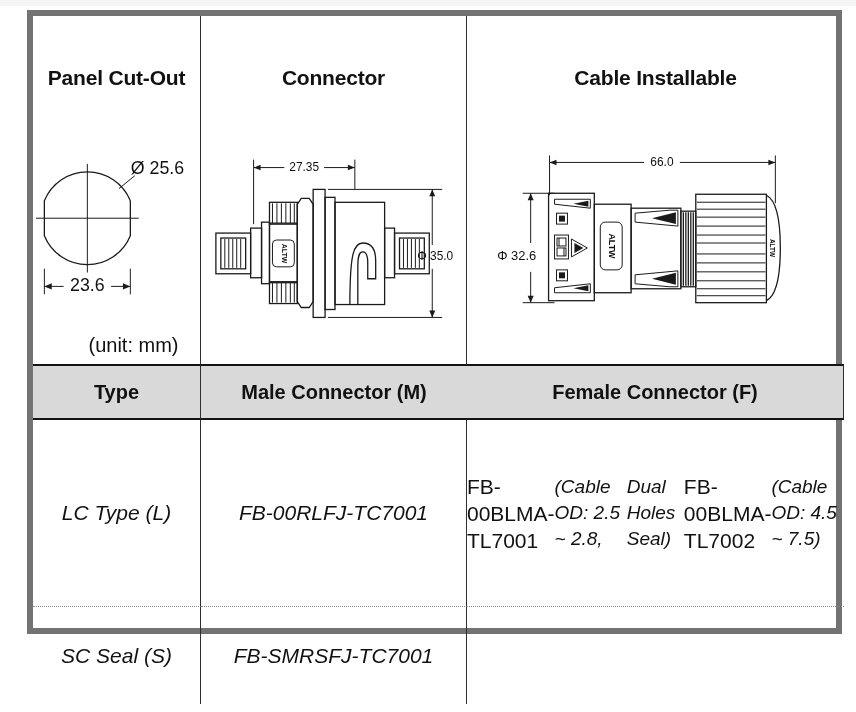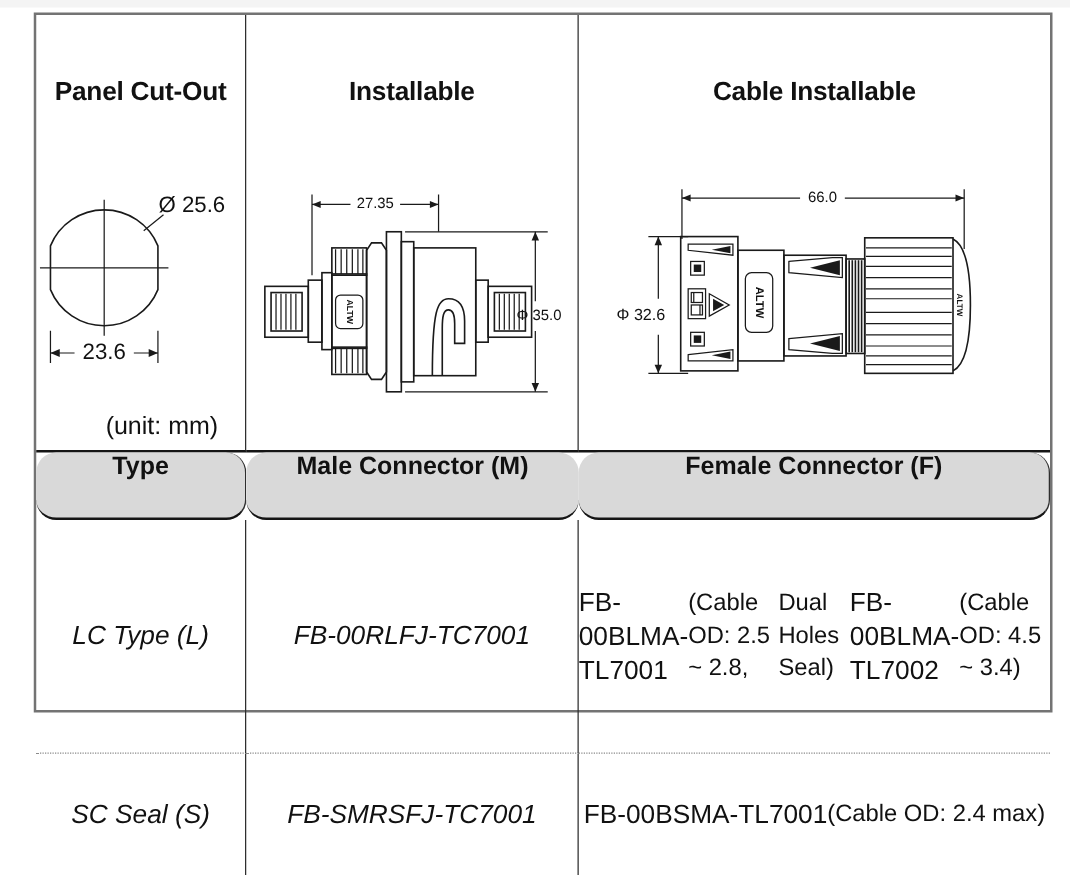--- a/index.html
+++ b/index.html
@@ -1,37 +1,37 @@
 <!DOCTYPE html>
 <html><head>
 <meta charset="utf-8">
 <style>
   html,body{margin:0;padding:0;background:#ffffff;}
   .stage{position:relative;width:856px;height:712px;background:#ffffff;overflow:hidden;
          font-family:"Liberation Sans",sans-serif;color:#111;}
   .top-strip{position:absolute;left:0;top:0;width:856px;height:6px;background:#f4f4f4;}
-  .spec-table{position:absolute;left:27px;top:10px;width:815px;height:560px;
-              border:2px solid #737373;box-sizing:border-box;background:#fff;
+  .spec-table{position:absolute;left:27px;top:10px;width:815px;height:624px;
+              border:6px solid #737373;box-sizing:border-box;background:#fff;
               display:grid;grid-template-columns:168px 266px 377px;
               grid-template-rows:350px 54px 187px 97px;}
   .cell{position:relative;box-sizing:border-box;min-width:0;}
   .vdiv{border-right:1.6px solid #2e2e2e;}
   .hmajor{border-bottom:2px solid #151515;}
   .hdotted{border-bottom:1px dotted #8a8a8a;}
   .draw-title{position:absolute;top:50px;left:0;width:100%;text-align:center;
               font-weight:bold;font-size:21px;letter-spacing:-0.2px;}
   .draw-svg{position:absolute;left:0;}
   .unit-note{position:absolute;top:318px;left:0;width:100%;text-align:center;
              padding-left:34px;box-sizing:border-box;font-size:20px;}
-  .gray{background:#d9d9d9;display:flex;justify-content:center;
-        font-weight:bold;font-size:20px;border-radius:16px;}
+  .gray{background:#d9d9d9;display:flex;align-items:center;justify-content:center;
+        font-weight:bold;font-size:20px;}
   .cellc{display:flex;align-items:center;justify-content:center;font-size:21px;font-style:italic;}
   .male-cell{display:flex;flex-direction:row;align-items:center;justify-content:center;}
   .pn{font-size:21px;line-height:27px;}
-  .note{font-size:19px;line-height:26px;}
+  .note{font-size:19px;line-height:26px;font-style:italic;}
   svg line,svg path,svg rect,svg polygon,svg circle{vector-effect:none;}
   .ln{stroke:#1a1a1a;stroke-width:1.3;fill:none;}
   .lnthin{stroke:#1a1a1a;stroke-width:1;fill:none;}
   .dim{stroke:#1a1a1a;stroke-width:1;fill:none;}
   .arr{fill:#1a1a1a;stroke:none;}
   .dark{fill:#1a1a1a;stroke:none;}
   .dimtxt{fill:#111;font-family:"Liberation Sans",sans-serif;}
 </style>
 </head>
 <body>
@@ -60,21 +60,21 @@
         <line class="dim" x1="79" y1="176" x2="98.5" y2="176"></line>
         <polygon class="arr" points="11.5,176 19,172.8 19,179.2"></polygon>
         <polygon class="arr" points="98.5,176 91,172.8 91,179.2"></polygon>
         <text class="dimtxt" x="55" y="176" font-size="18" text-anchor="middle" dominant-baseline="middle">23.6</text>
       </svg>
 
       <div class="unit-note">(unit: mm)</div>
     </div>
 
     <div class="cell vdiv hmajor">
-      <div class="draw-title">Installable</div>
+      <div class="draw-title">Connector</div>
 
       <svg class="draw-svg" style="top:135px" width="266" height="185" viewBox="0 0 268 185">
 
         <line class="dim" x1="53" y1="8" x2="53" y2="73"></line>
         <line class="dim" x1="155" y1="8" x2="155" y2="38"></line>
         <line class="dim" x1="53" y1="16" x2="84" y2="16"></line>
         <line class="dim" x1="124" y1="16" x2="155" y2="16"></line>
         <polygon class="arr" points="53,16 60,13.2 60,18.8"></polygon>
         <polygon class="arr" points="155,16 148,13.2 148,18.8"></polygon>
         <text class="dimtxt" x="104" y="16" font-size="12" text-anchor="middle" dominant-baseline="middle">27.35</text>
@@ -228,28 +228,24 @@
       <span>LC Type (L)</span>
     </div>
     <div class="cell vdiv cellc hdotted">
       <span>FB-00RLFJ-TC7001</span>
     </div>
     <div class="cell male-cell hdotted">
       <div class="pn">FB-00BLMA-TL7001</div>
       <div class="note">(Cable OD: 2.5 ~ 2.8,</div>
       <div class="note">Dual Holes Seal)</div>
       <div class="pn">FB-00BLMA-TL7002</div>
-      <div class="note">(Cable OD: 4.5 ~ 3.4)</div>
+      <div class="note">(Cable OD: 4.5 ~ 7.5)</div>
     </div>
 
     <div class="cell vdiv cellc">
       <span>SC Seal (S)</span>
     </div>
     <div class="cell vdiv cellc">
       <span>FB-SMRSFJ-TC7001</span>
     </div>
-    <div class="cell male-cell">
-      <div class="pn">FB-00BSMA-TL7001</div>
-      <div class="note">(Cable OD: 2.4 max)</div>
-    </div>
 
   </div>
 </div>
 
 </body></html>

